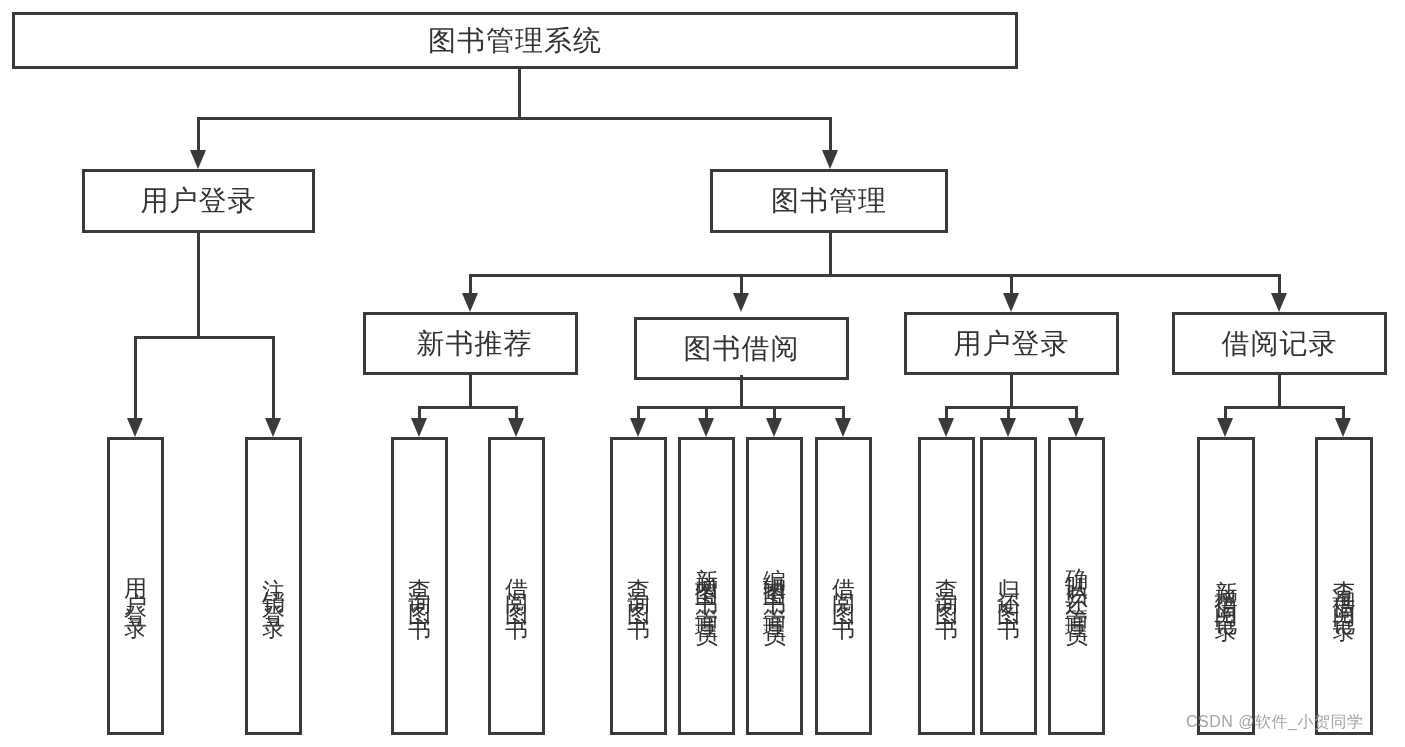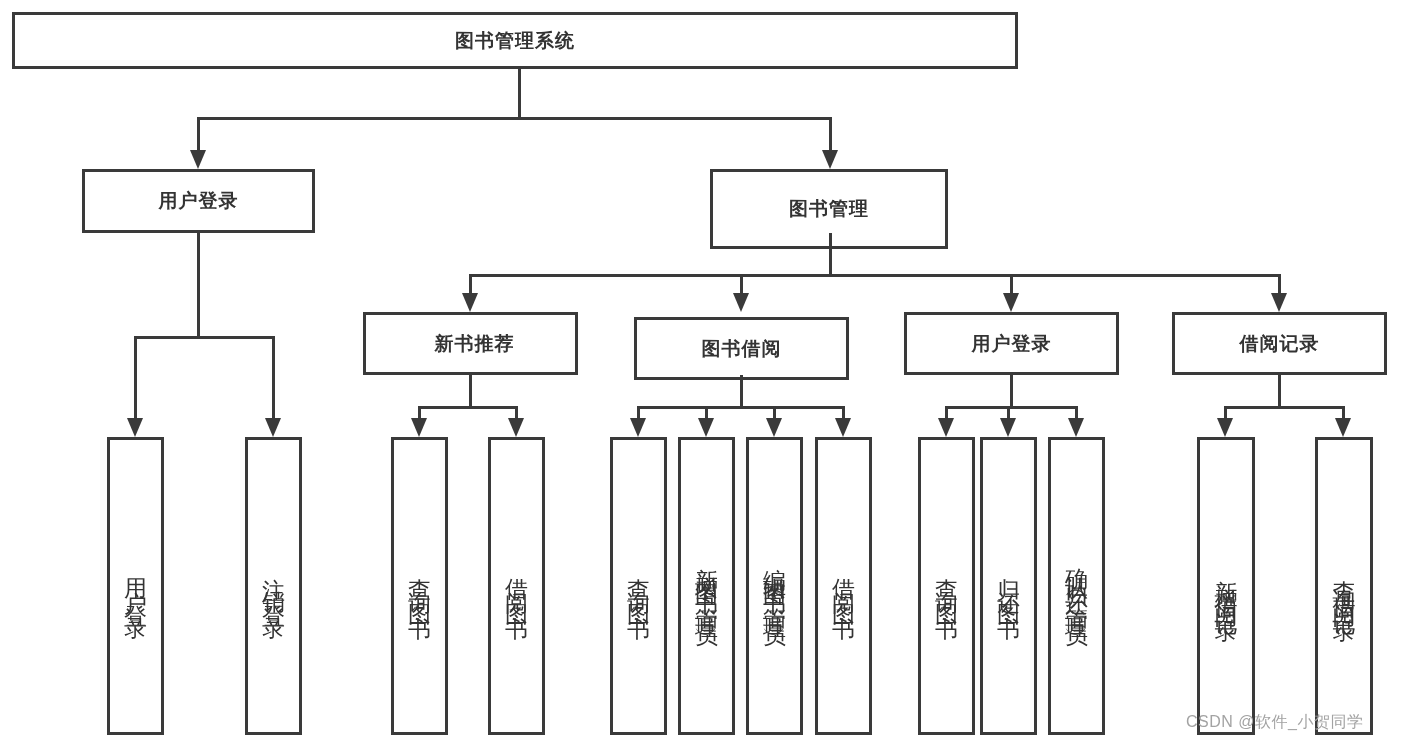--- a/index.html
+++ b/index.html
@@ -14,21 +14,21 @@
     position:relative;width:1405px;height:747px;background:var(--bg);
     overflow:hidden;
   }
   
   .node{
     position:absolute;box-sizing:border-box;background:#fff;
     border:3px solid var(--line);
     display:flex;align-items:center;justify-content:center;
     color:var(--text);
   }
-  .n-h{font-size:19px;letter-spacing:1px;white-space:nowrap;font-weight:bold;}
+  .n-h{font-size:28px;letter-spacing:1px;white-space:nowrap;}
   .n-v{
     writing-mode:vertical-rl;text-orientation:mixed;
     font-size:23px;letter-spacing:13px;line-height:1;
   }
   .n-v.long{letter-spacing:8px;}
   .n-v.med{letter-spacing:8px;}
   
   .vl{position:absolute;width:3px;background:var(--line);}
   .hl{position:absolute;height:3px;background:var(--line);}
   
@@ -56,21 +56,21 @@
   </div>
 
   <div class="vl" style="left:518px;top:68px;height:49px;"></div>
   <div class="hl" style="left:197px;top:117px;width:635px;"></div>
   <div class="drop" style="left:189.5px;top:119px;height:50px;"></div>
   <div class="drop" style="left:821.5px;top:119px;height:50px;"></div>
 
   <div class="node n-h" style="left:82px;top:169px;width:233px;height:64px;">
     <span>用户登录</span>
   </div>
-  <div class="node n-h" style="left:710px;top:169px;width:238px;height:80px;">
+  <div class="node n-h" style="left:710px;top:169px;width:238px;height:64px;">
     <span>图书管理</span>
   </div>
 
   <div class="vl" style="left:197px;top:233px;height:103px;"></div>
   <div class="hl" style="left:134px;top:336px;width:141px;"></div>
   <div class="drop" style="left:127px;top:338px;height:99px;"></div>
   <div class="drop" style="left:265px;top:338px;height:99px;"></div>
 
   <div class="vl" style="left:828.5px;top:233px;height:41px;"></div>
   <div class="hl" style="left:469px;top:274px;width:812px;"></div>

